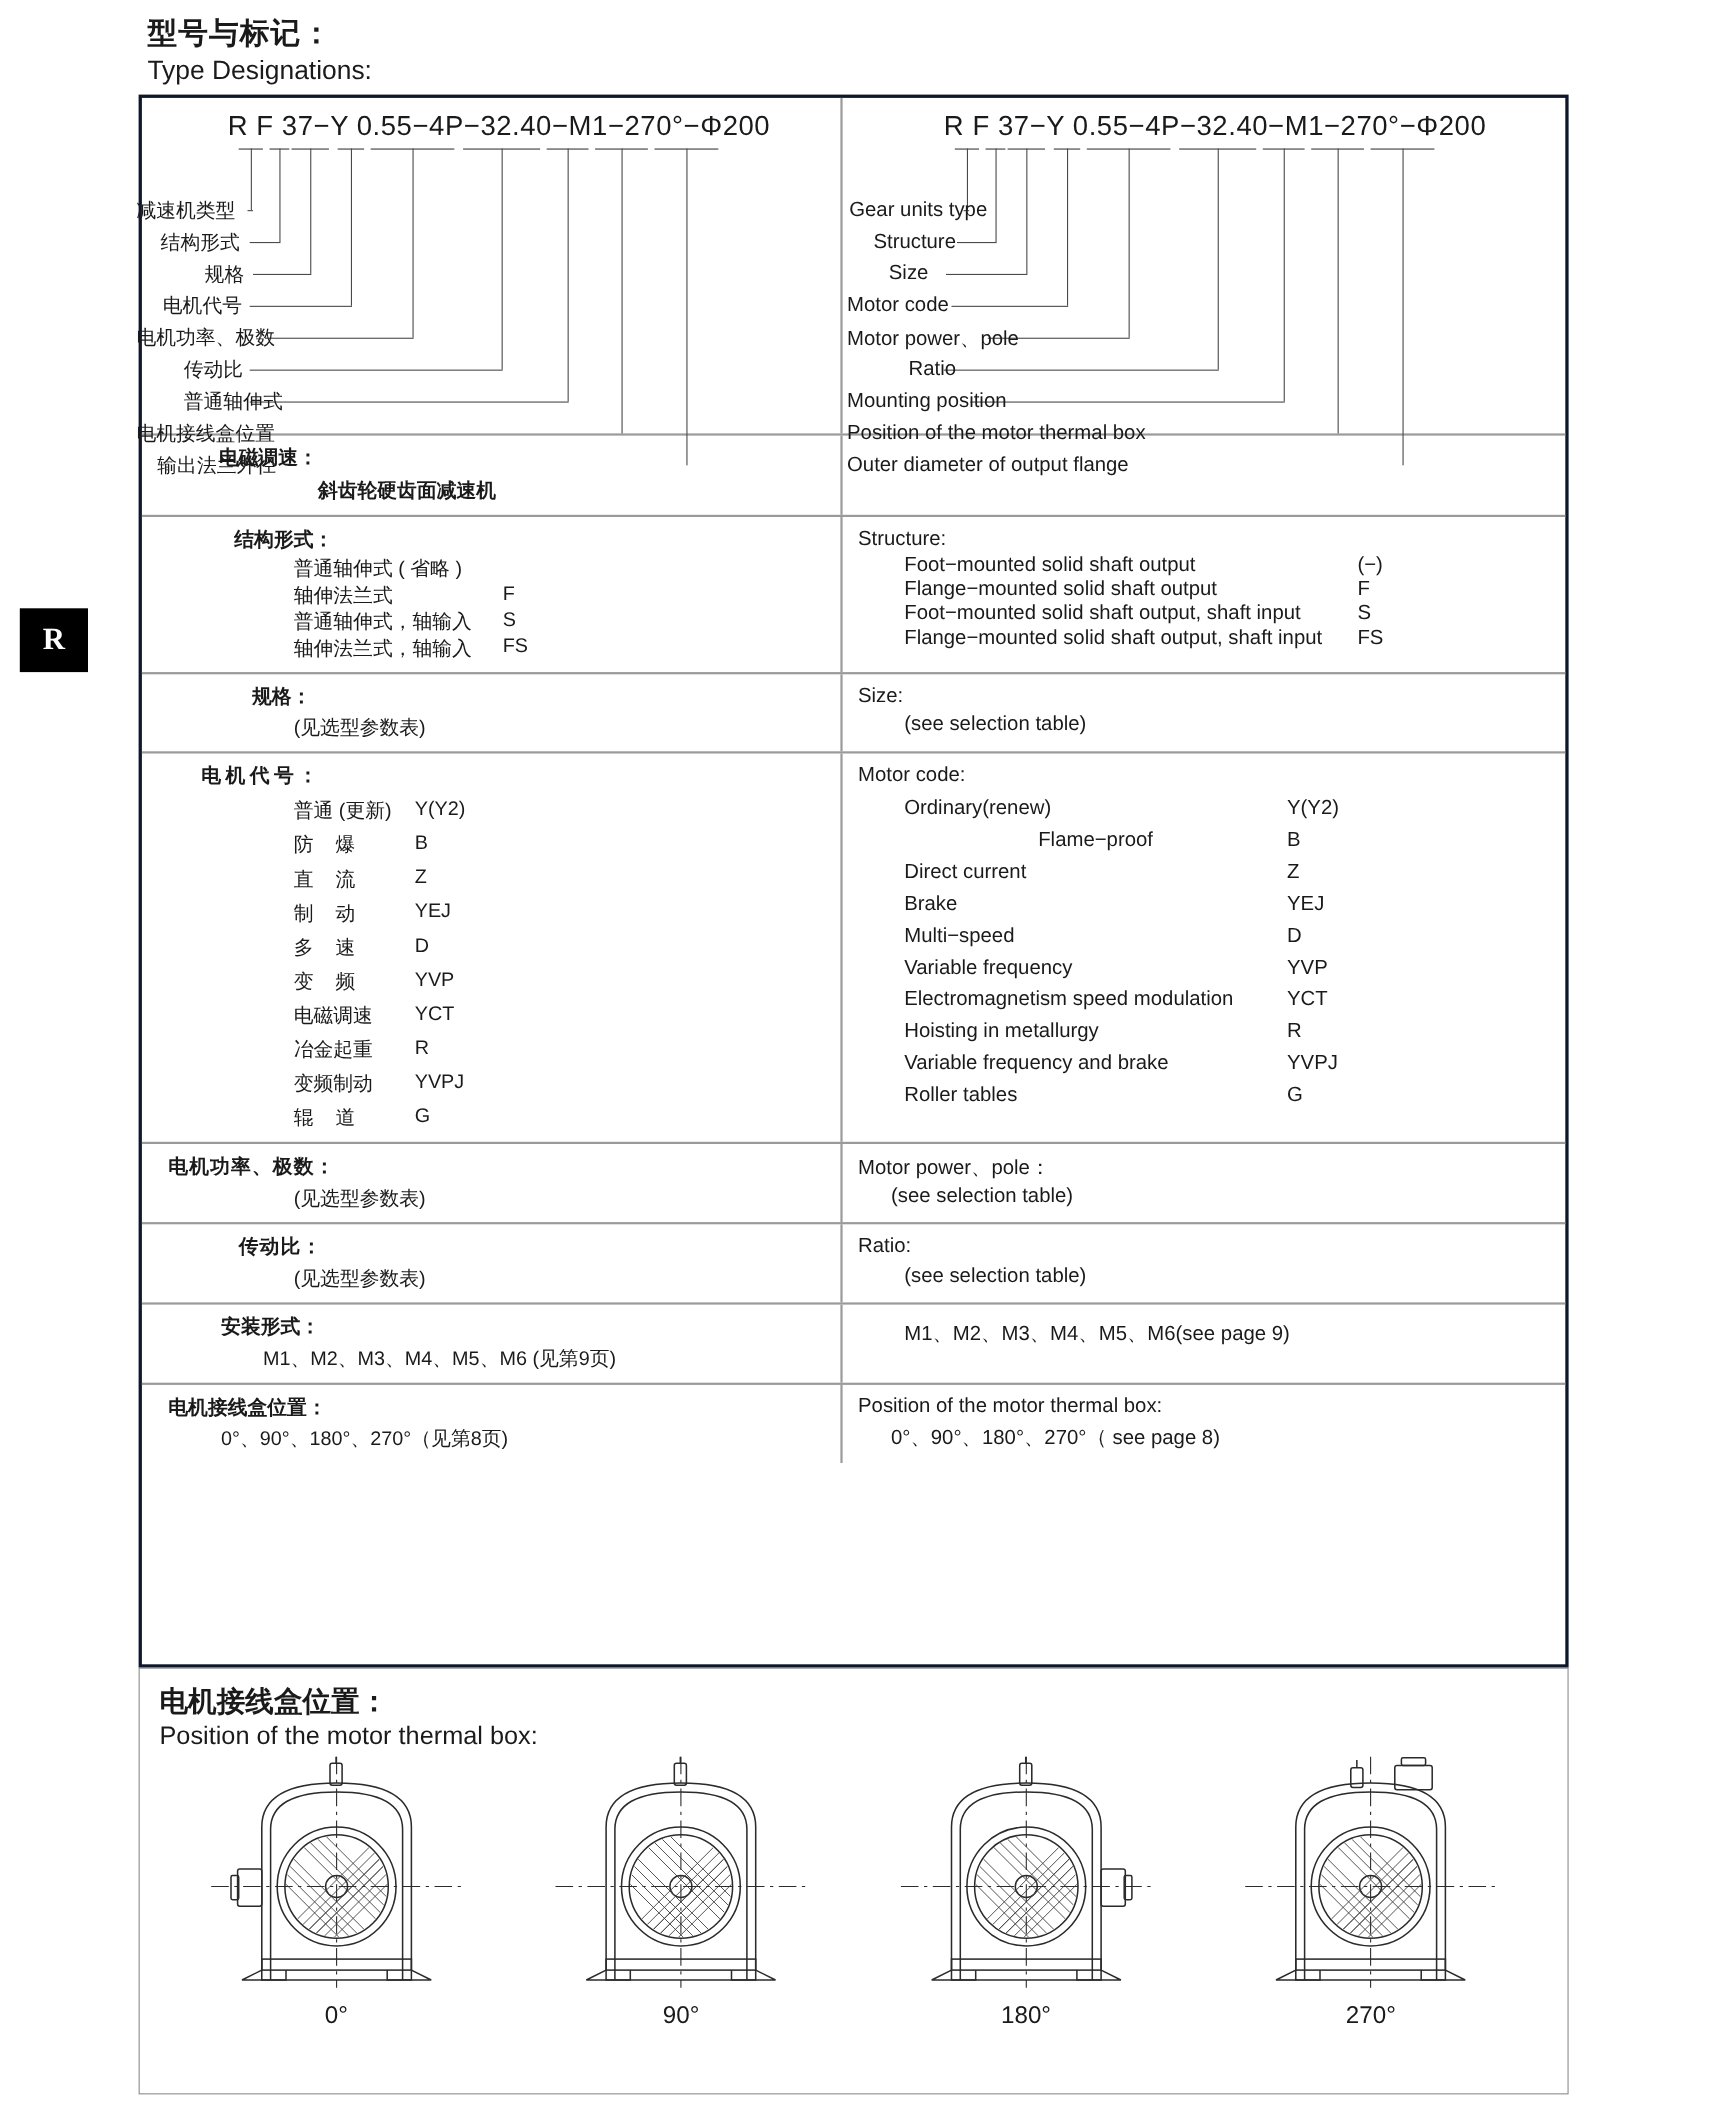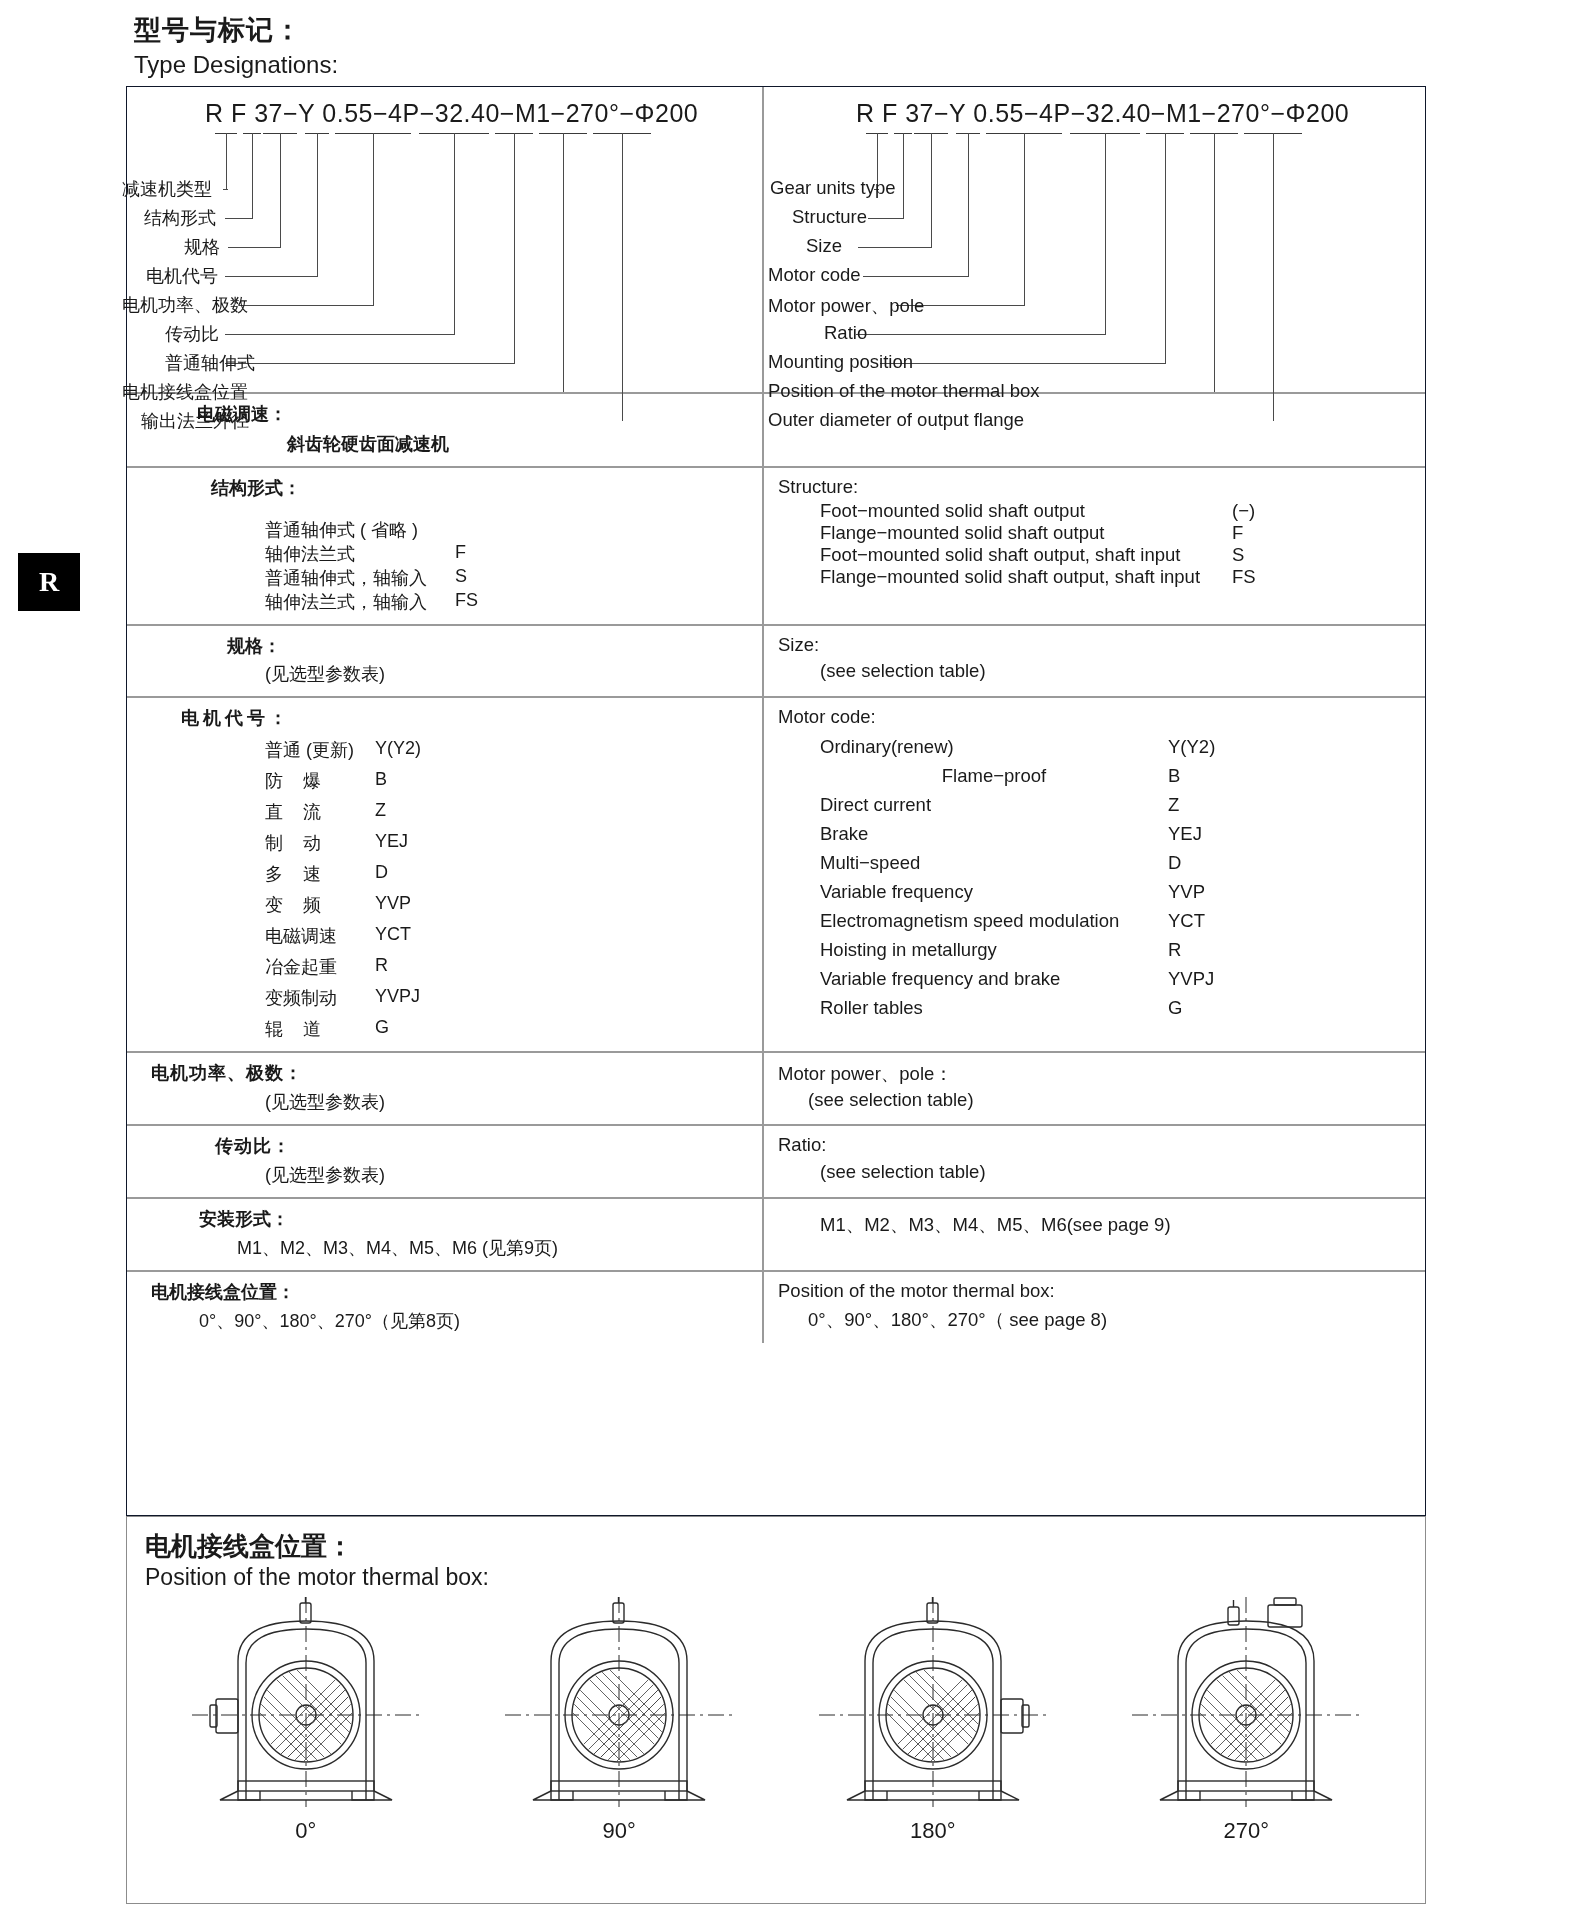--- a/index.html
+++ b/index.html
@@ -23,21 +23,21 @@
 
   
   .page-head{ position:absolute; left:134px; top:14px; }
   .head-cn{ font-size:27px; font-weight:700; letter-spacing:1px; line-height:1.25;}
   .head-en{ font-size:24px; font-weight:400; line-height:1.3; margin-top:1px;}
 
   
   .frame{
     position:absolute; left:126px; top:86px;
     width:1300px; height:1430px;
-    border:1px solid #0f172a;
+    border:3px solid #0f172a;
   }
 
   
   .row{ display:flex; border-bottom:2px solid #9a9a9a; }
   .row:last-child{ border-bottom:none; }
   .col-l{ width:637px; border-right:2px solid #9a9a9a; padding:8px 10px 10px 10px; }
   .col-r{ flex:1; padding:8px 10px 10px 14px; }
 
   .lbl-cn{ font-size:18px; font-weight:700; }
   .lbl-en{ font-size:18.5px; }
@@ -180,21 +180,21 @@
   <div class="row">
     <div class="col-l">
       <div class="lbl-cn" style="padding-left:60px;">电磁调速：</div>
       <div class="lbl-cn" style="padding-left:150px; margin-top:6px;">斜齿轮硬齿面减速机</div>
     </div>
   </div>
 
   <div class="row">
     <div class="col-l">
       <div class="lbl-cn" style="padding-left:74px;">结构形式：</div>
-      <div style="padding-left:128px; margin-top:18px;">
+      <div style="padding-left:128px; margin-top:3px;">
         <div class="pair sub">
           <div class="t" style="width:190px;">普通轴伸式 ( 省略 )</div>
           <div class="c"></div>
         </div>
         <div class="pair sub">
           <div class="t" style="width:190px;">轴伸法兰式</div>
           <div class="c">F</div>
         </div>
         <div class="pair sub">
           <div class="t" style="width:190px;">普通轴伸式，轴输入</div>

